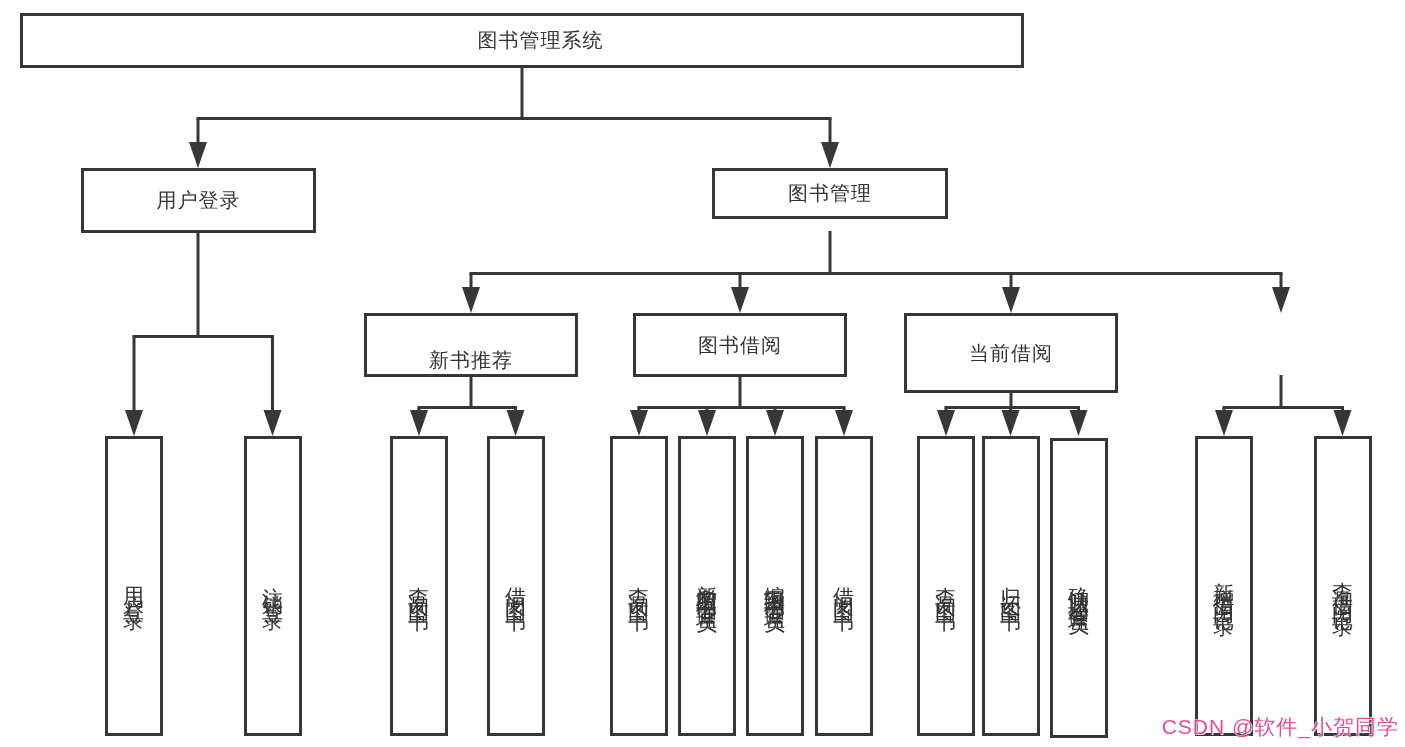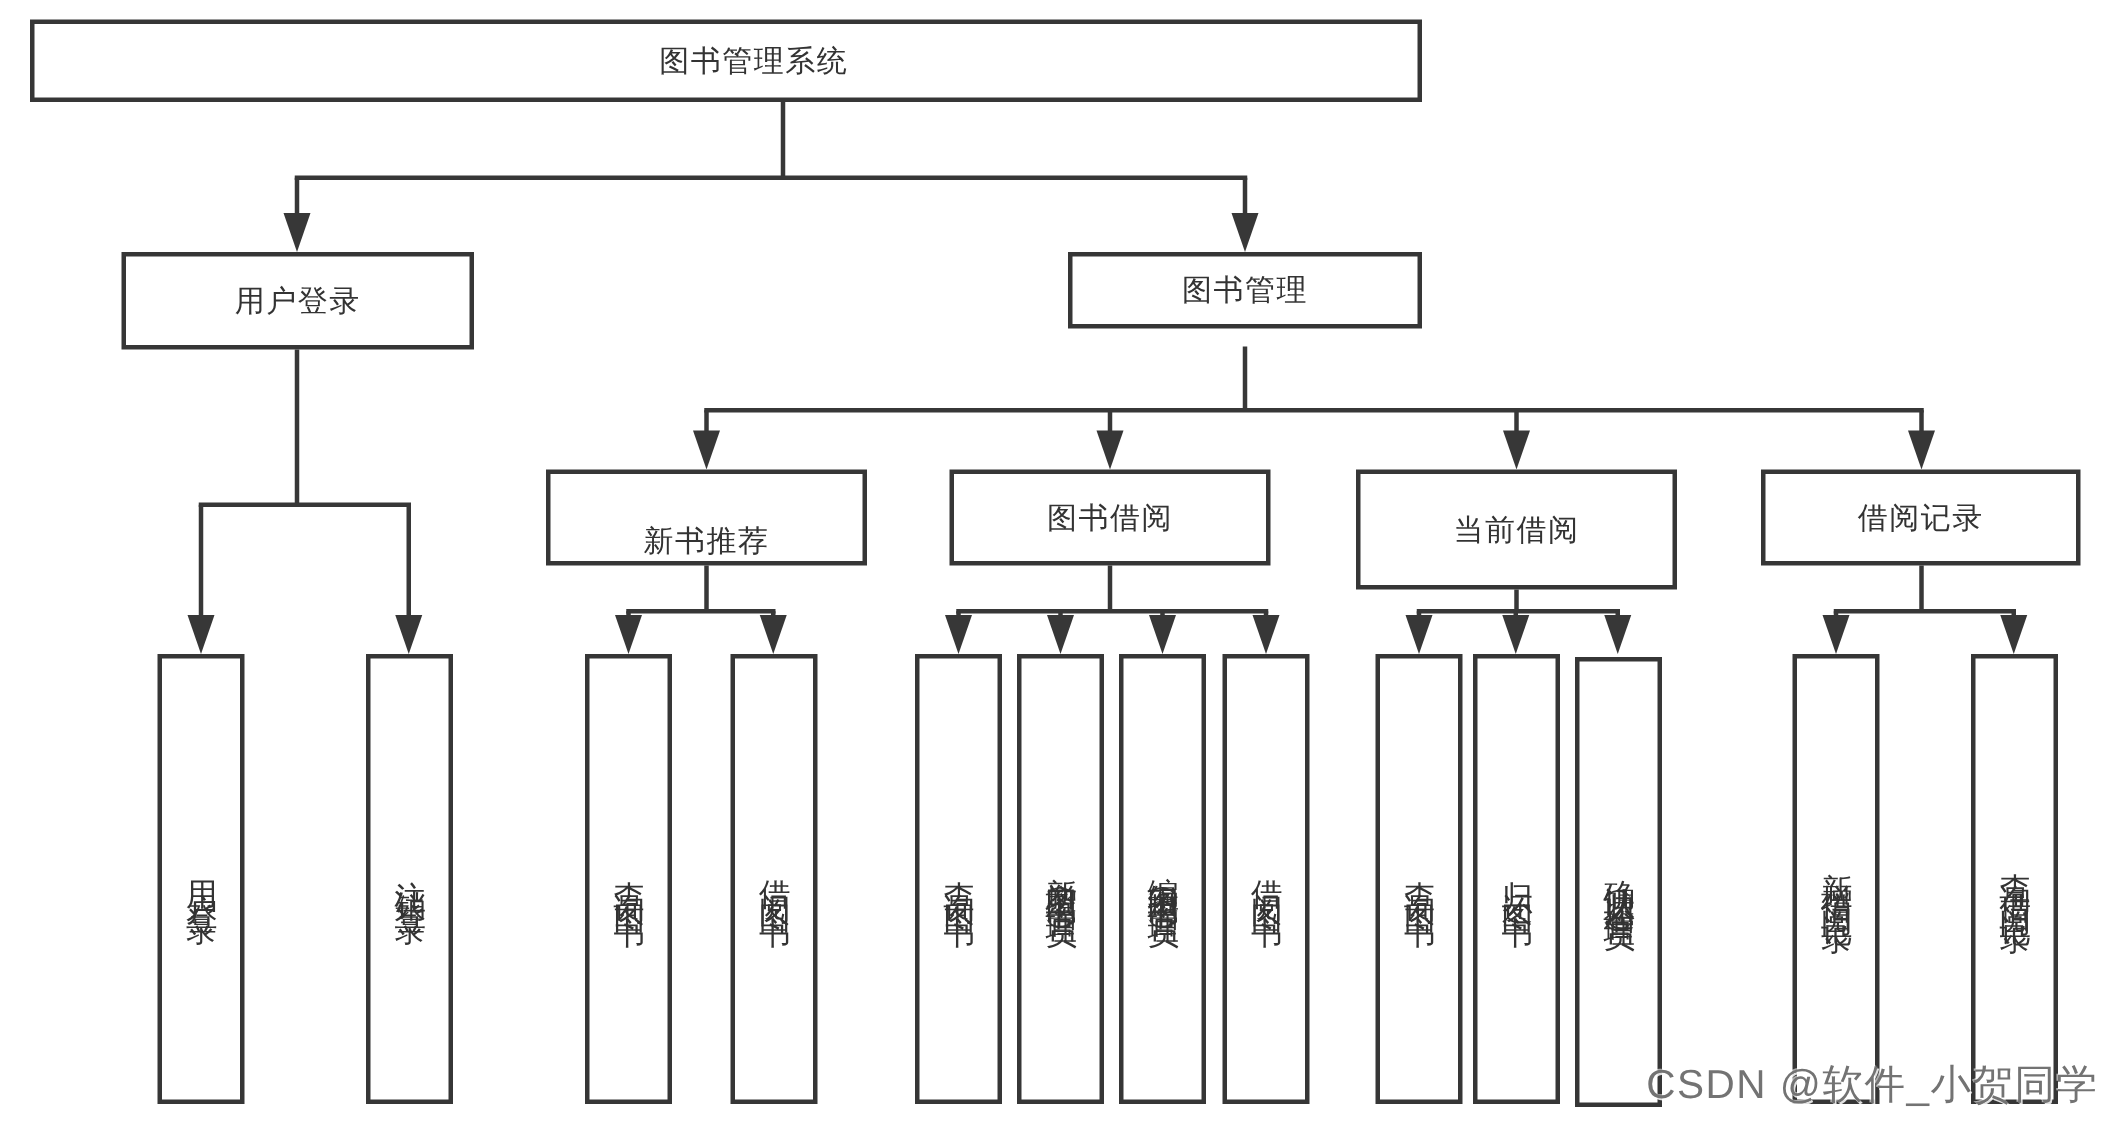--- a/index.html
+++ b/index.html
@@ -27,22 +27,22 @@
     writing-mode:vertical-rl;
     text-orientation:mixed;
     letter-spacing:8px;
     line-height:1;
     white-space:nowrap;
   }
   .watermark{
     position:absolute;
     right:6px;
     bottom:6px;
-    font-size:27px;
-    color:#737373;
+    font-size:21px;
+    color:#ec4899;
     letter-spacing:1px;
     text-shadow:1px 1px 0 rgba(255,255,255,0.85), -1px -1px 0 rgba(255,255,255,0.6);
     pointer-events:none;
   }
 </style>
 </head>
 <body>
 
 <div class="stage">
 
@@ -105,42 +105,39 @@
       <polygon points="766,410 784,410 775,436"></polygon>
       <polygon points="835,410 853,410 844,436"></polygon>
       <polygon points="937,410 955,410 946,436"></polygon>
       <polygon points="1001.5,410 1019.5,410 1010.5,436"></polygon>
       <polygon points="1069.5,410 1087.5,410 1078.5,436"></polygon>
       <polygon points="1215,410 1233,410 1224,436"></polygon>
       <polygon points="1333.5,410 1351.5,410 1342.5,436"></polygon>
     </g>
   </svg>
 
-  <div class="box h" style="left:20px;top:13px;width:928px;height:55px;padding-left:37px;">
+  <div class="box h" style="left:20px;top:13px;width:1004px;height:55px;padding-left:37px;">
     <span>图书管理系统</span>
   </div>
 
   <div class="box h" style="left:81px;top:168px;width:235px;height:65px;">
     <span>用户登录</span>
   </div>
   <div class="box h" style="left:712px;top:168px;width:236px;height:51px;">
     <span>图书管理</span>
   </div>
 
   <div class="box h" style="left:364px;top:313px;width:214px;height:64px;align-items:flex-end;">
     <span>新书推荐</span>
   </div>
   <div class="box h" style="left:633px;top:313px;width:214px;height:64px;">
     <span>图书借阅</span>
   </div>
   <div class="box h" style="left:904px;top:313px;width:214px;height:80px;">
     <span>当前借阅</span>
-  </div>
-  <div class="box h" style="left:1174px;top:313px;width:213px;height:64px;">
-    <span>借阅记录</span>
   </div>
 
   <div class="box v" style="left:105px;top:436px;width:58px;height:300px;">
     <span class="vtext">用户登录</span>
   </div>
   <div class="box v" style="left:244px;top:436px;width:58px;height:300px;">
     <span class="vtext">注销登录</span>
   </div>
 
   <div class="box v" style="left:390px;top:436px;width:58px;height:300px;">

